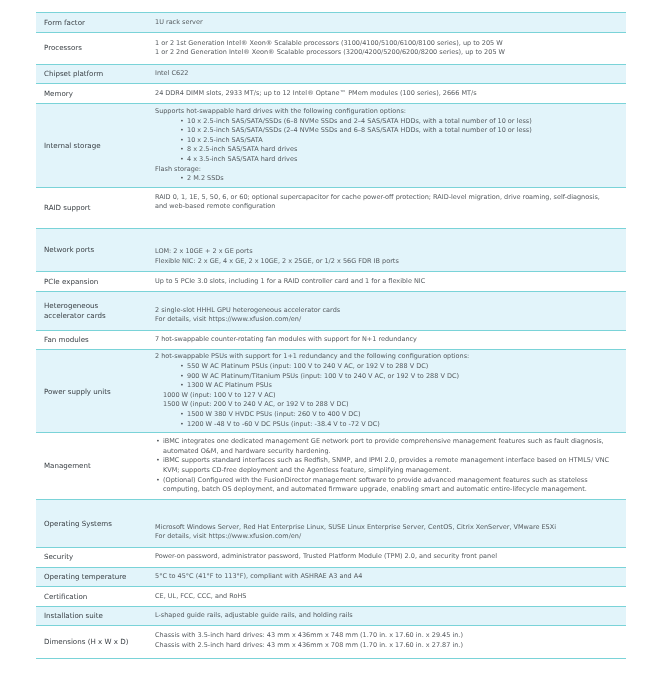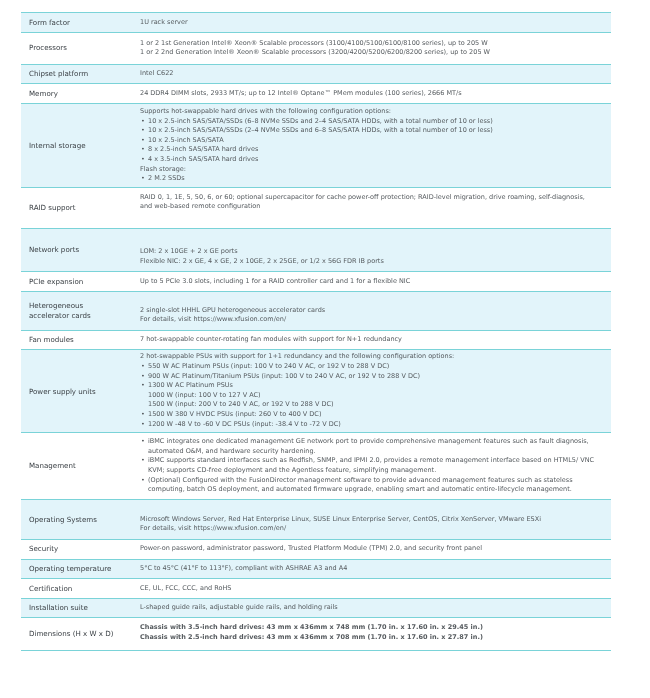--- a/index.html
+++ b/index.html
@@ -1,31 +1,31 @@
 <!DOCTYPE html>
 <html><head>
 <meta charset="utf-8">
 <style>
   html, body { margin: 0; padding: 0; background: #ffffff; }
   body { width: 650px; height: 698px; overflow: hidden; font-family: "DejaVu Sans", sans-serif; }
   .spec-table {
-    position: absolute; left: 21px; top: 12px; width: 590px;
+    position: absolute; left: 36px; top: 12px; width: 590px;
     border-collapse: collapse;
     font-size: 6.5px; color: #555a5e; line-height: 9.6px;
   }
   .spec-table tr { border-top: 1.6px solid #7ad3d8; }
   .spec-table tr:last-child { border-bottom: 1.6px solid #7ad3d8; }
   .spec-table tr.shaded { background: #e2f4fa; }
   .spec-table td { vertical-align: middle; padding: 0; }
   .spec-table td.label {
     width: 103px; padding-left: 8px; color: #3b4045; font-size: 7.1px;
   }
   .spec-table td.value { padding: 3.3px 4px 3.3px 8px; }
   .line { display: block; white-space: nowrap; }
-  .bullet { display: block; white-space: nowrap; padding-left: 8px; position: relative; }
+  .bullet { display: block; white-space: nowrap; padding-left: 8px; position: relative; margin-left: 24px; }
   .bullet::before { content: "•"; position: absolute; left: 1px; }
   .sub { display: block; white-space: nowrap; padding-left: 8px; }
   .mgmt-bullet { display: block; padding-left: 8px; position: relative; white-space: normal; }
   .mgmt-bullet::before { content: "•"; position: absolute; left: 1px; }
   .row-single td.value { padding-top: 4.5px; padding-bottom: 4.5px; }
 </style>
 </head>
 <body>
 
 <table class="spec-table">
@@ -133,21 +133,21 @@
       <td class="label">Management</td>
       <td class="value" style="padding-top:4px;padding-bottom:4px;padding-right:12px;">
         <span class="mgmt-bullet">iBMC integrates one dedicated management GE network port to provide comprehensive management features such as fault diagnosis, automated O&amp;M, and hardware security hardening.</span>
         <span class="mgmt-bullet">iBMC supports standard interfaces such as Redfish, SNMP, and IPMI 2.0, provides a remote management interface based on HTML5/ VNC KVM; supports CD-free deployment and the Agentless feature, simplifying management.</span>
         <span class="mgmt-bullet">(Optional) Configured with the FusionDirector management software to provide advanced management features such as stateless computing, batch OS deployment, and automated firmware upgrade, enabling smart and automatic entire-lifecycle management.</span>
       </td>
     </tr>
 
     <tr class="shaded">
       <td class="label">Operating Systems</td>
-      <td class="value" style="padding-top:15px;padding-bottom:5px;">
+      <td class="value" style="padding-top:23px;padding-bottom:5px;">
         <span class="line">Microsoft Windows Server, Red Hat Enterprise Linux, SUSE Linux Enterprise Server, CentOS, Citrix XenServer, VMware ESXi</span>
         <span class="line">For details, visit https://www.xfusion.com/en/</span>
       </td>
     </tr>
 
     <tr class="row-single">
       <td class="label">Security</td>
       <td class="value">
         <span class="line">Power-on password, administrator password, Trusted Platform Module (TPM) 2.0, and security front panel</span>
       </td>
@@ -169,19 +169,19 @@
 
     <tr class="shaded row-single">
       <td class="label">Installation suite</td>
       <td class="value">
         <span class="line">L-shaped guide rails, adjustable guide rails, and holding rails</span>
       </td>
     </tr>
 
     <tr>
       <td class="label">Dimensions (H x W x D)</td>
-      <td class="value" style="padding-top:5px;padding-bottom:7px;font-weight:bold;">
+      <td class="value" style="padding-top:5px;padding-bottom:7px;">
         <span class="line">Chassis with 3.5-inch hard drives: 43 mm x 436mm x 748 mm (1.70 in. x 17.60 in. x 29.45 in.)</span>
         <span class="line">Chassis with 2.5-inch hard drives: 43 mm x 436mm x 708 mm (1.70 in. x 17.60 in. x 27.87 in.)</span>
       </td>
     </tr>
   </tbody>
 </table>
 
 </body></html>

